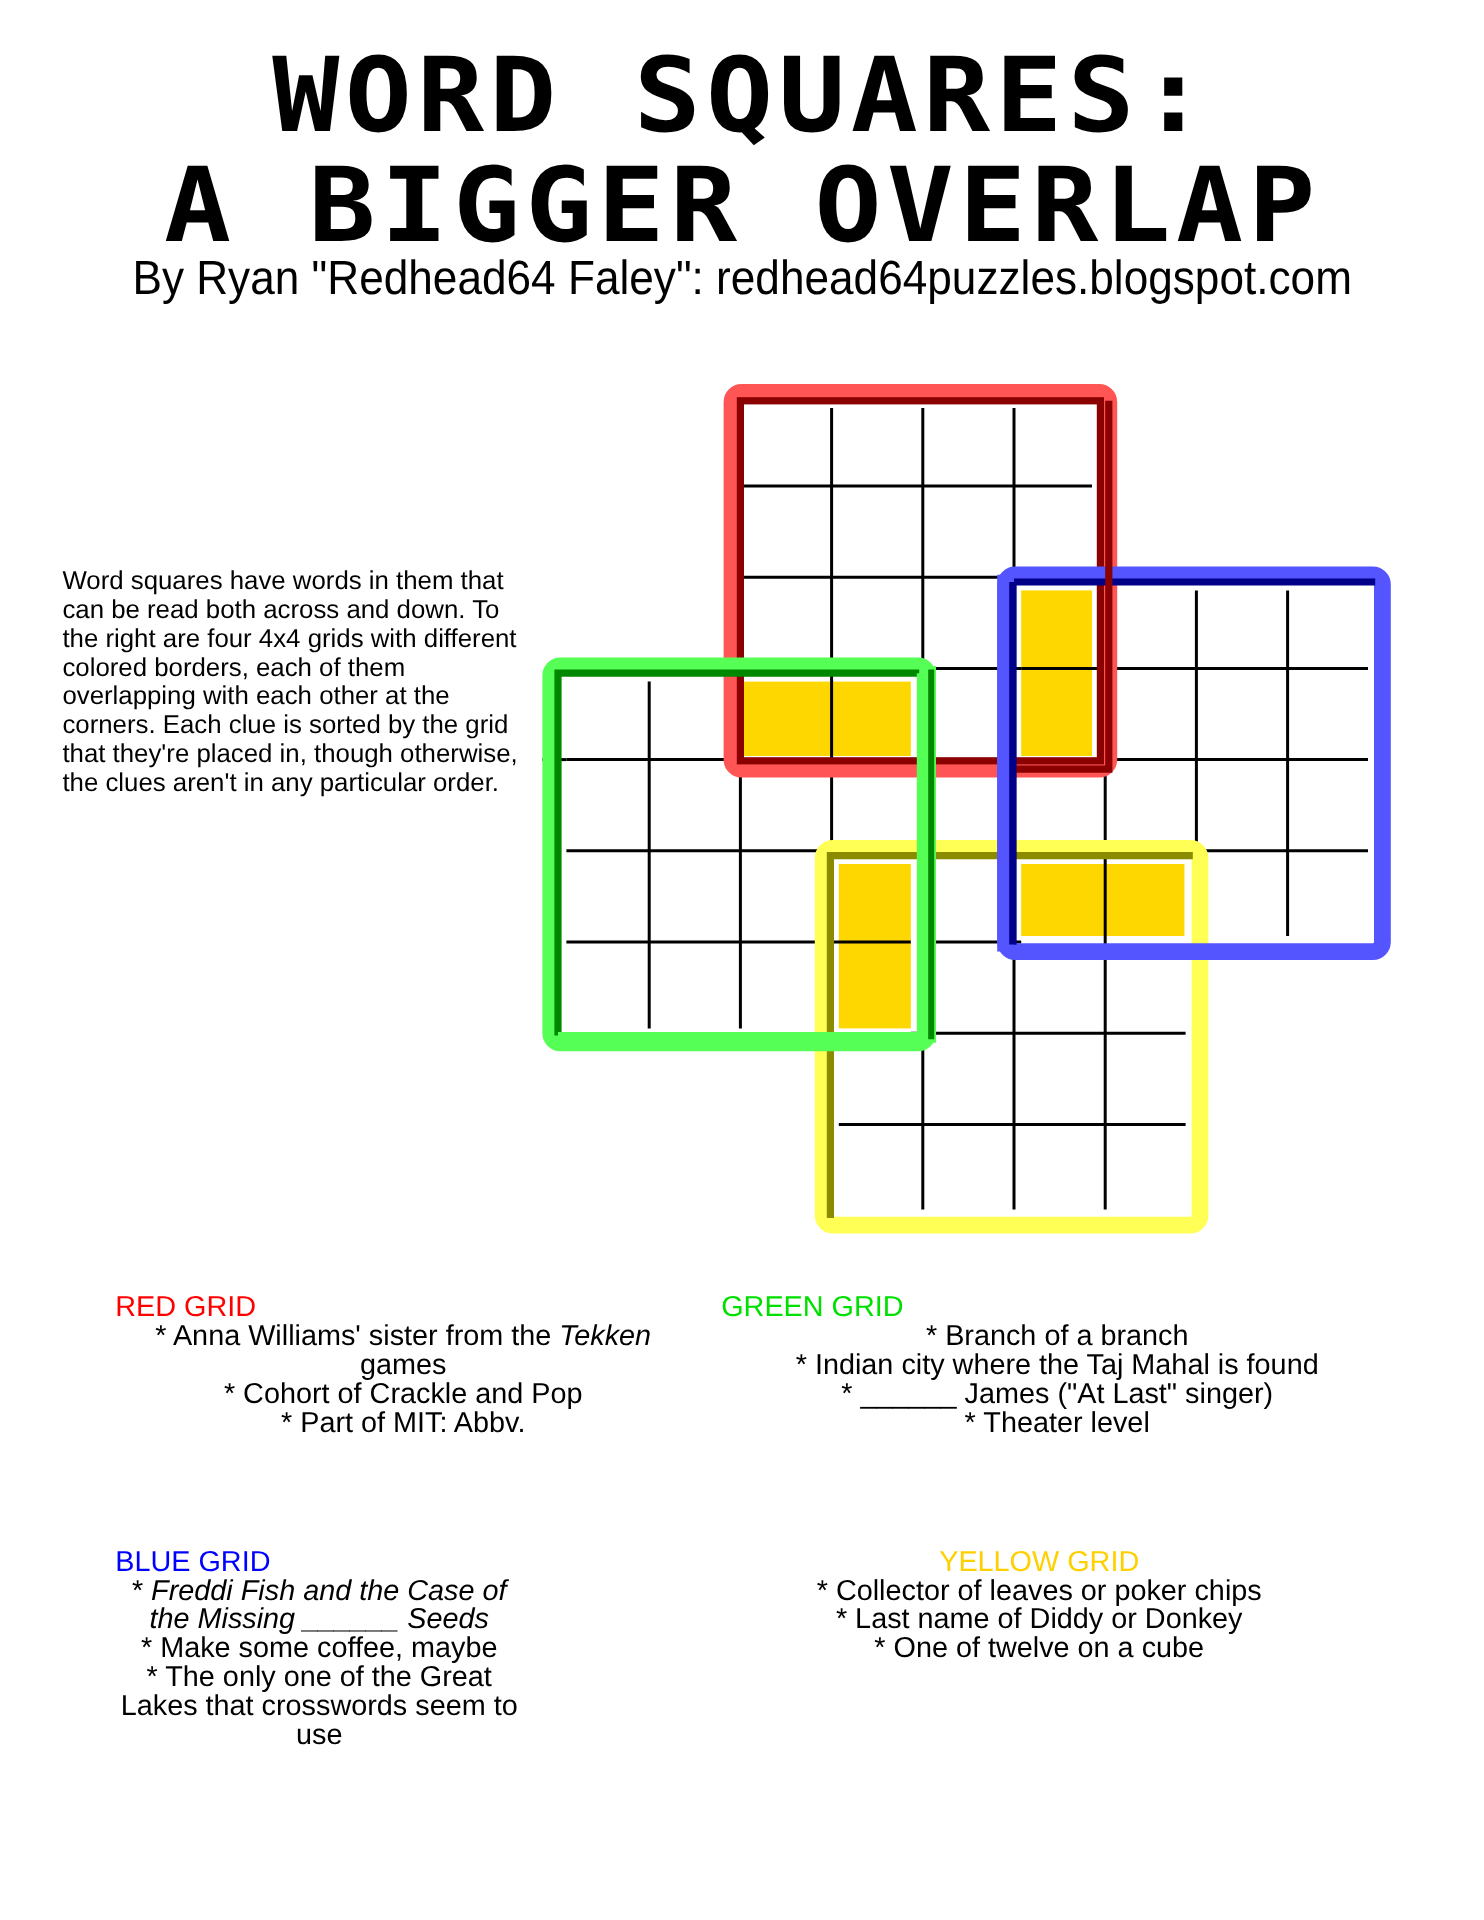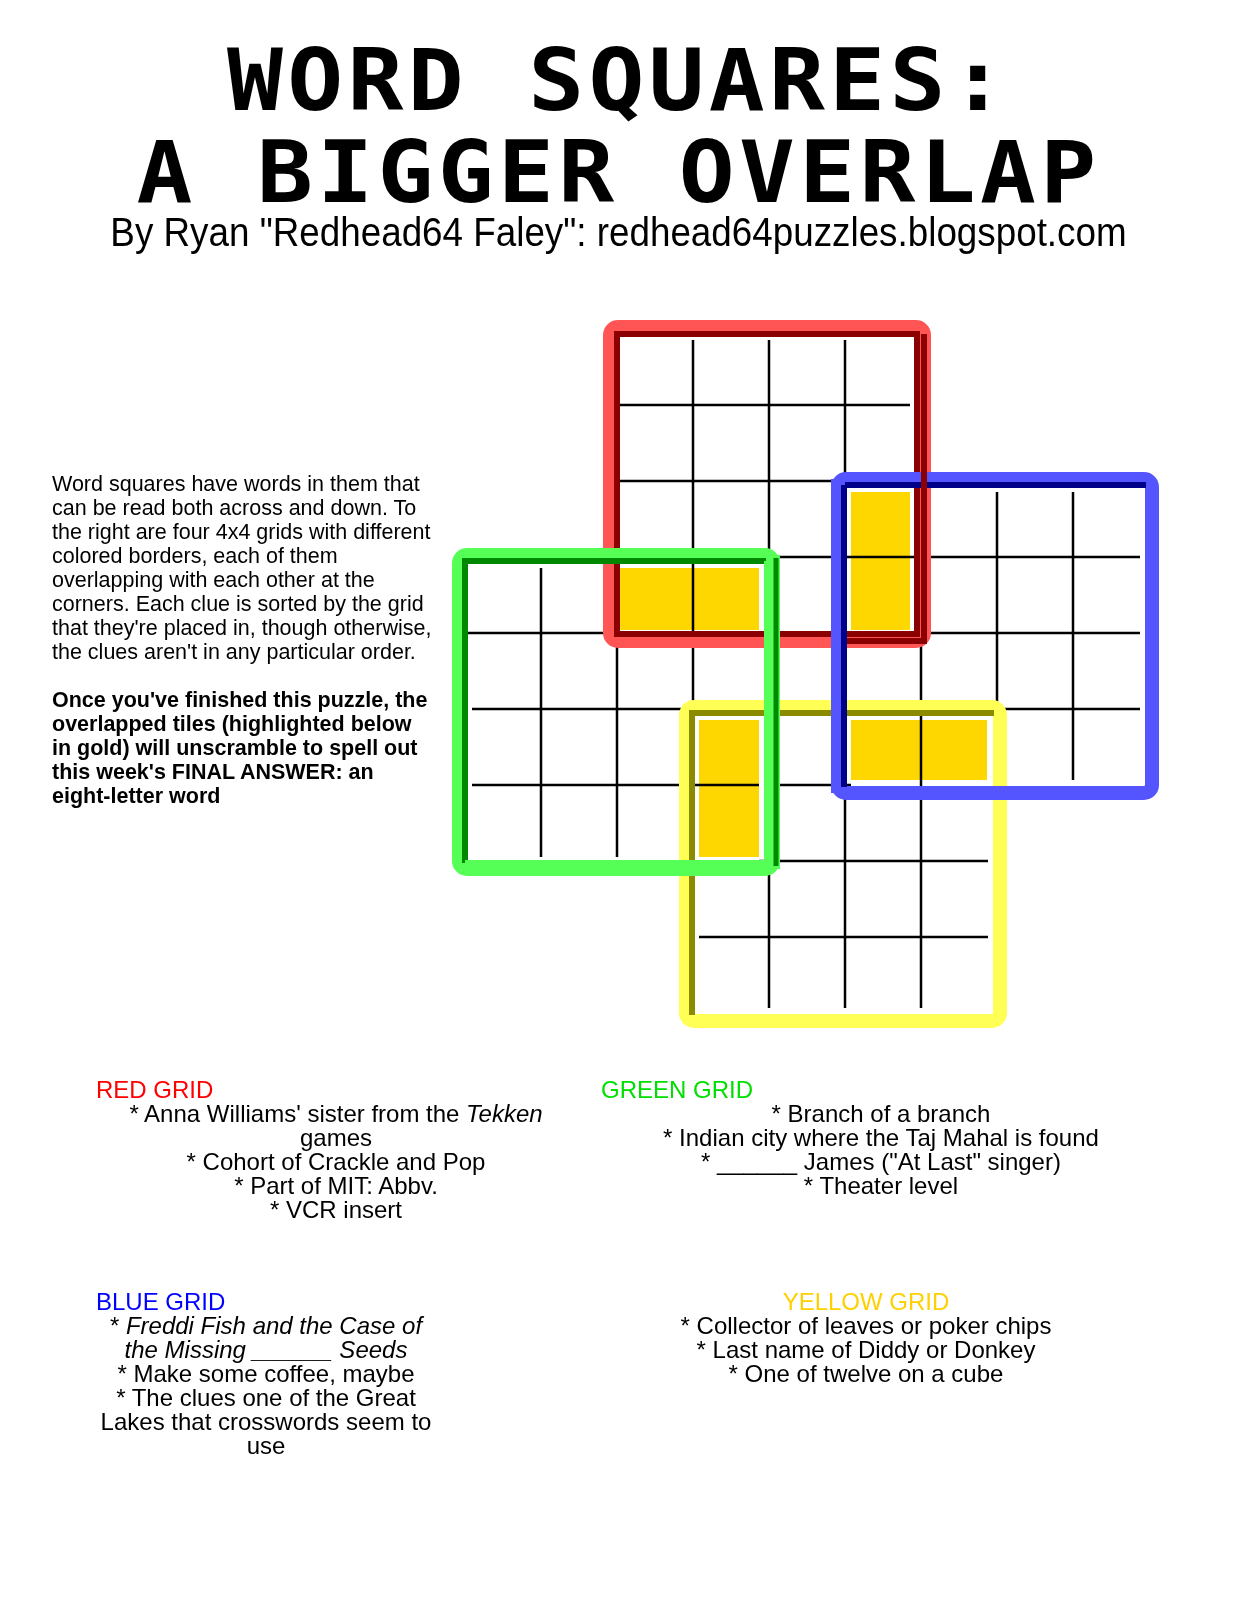--- a/index.html
+++ b/index.html
@@ -37,21 +37,20 @@
 </style>
 </head>
 <body>
 
 <div class="title l1">WORD SQUARES:</div>
 <div class="title l2">A BIGGER OVERLAP</div>
 <div class="byline">By Ryan "Redhead64 Faley": redhead64puzzles.blogspot.com</div>
 
 <div class="intro">
   <p>Word squares have words in them that can be read both across and down. To the right are four 4x4 grids with different colored borders, each of them overlapping with each other at the corners. Each clue is sorted by the grid that they're placed in, though otherwise, the clues aren't in any particular order.</p>
-  <p class="bold">Once you've finished this puzzle, the overlapped tiles (highlighted below in gold) will unscramble to spell out this week's FINAL ANSWER: an eight-letter word</p>
 </div>
 
 <svg class="puzzle" width="1237" height="1100" viewBox="0 0 1237 1100" xmlns="http://www.w3.org/2000/svg">
   <defs>
     <linearGradient id="gRed" x1="0" y1="0" x2="1" y2="1">
         <stop offset="0" stop-color="#ff6060"></stop>
         <stop offset="1" stop-color="#ff4040"></stop>
       </linearGradient>
   </defs>
 
@@ -140,40 +139,39 @@
     <line x1="776" y1="558" x2="776" y2="866" stroke="#008800" stroke-width="5"></line>
   </g>
 </svg>
 
 <div class="clues" style="left:85px; top:1078px;">
   <span class="hdr red-hdr">RED GRID</span>
   <ul>
     <li><span>Anna Williams' sister from the </span><span class="it">Tekken</span><span> games</span></li>
     <li><span>Cohort of Crackle and Pop</span></li>
     <li><span>Part of MIT: Abbv.</span></li>
-    <li><span>VCR insert</span></li>
   </ul>
 </div>
 
 <div class="clues" style="left:590px; top:1078px; width:560px;">
   <span class="hdr green-hdr">GREEN GRID</span>
   <ul>
     <li><span>Branch of a branch</span></li>
     <li><span>Indian city where the Taj Mahal is found</span></li>
     <li><span>______ James ("At Last" singer)</span></li>
     <li><span>Theater level</span></li>
   </ul>
 </div>
 
 <div class="clues" style="left:85px; top:1290px; width:340px;">
   <span class="hdr blue-hdr">BLUE GRID</span>
   <ul>
     <li><span class="it">Freddi Fish and the Case of the Missing ______ Seeds</span></li>
     <li><span>Make some coffee, maybe</span></li>
-    <li><span>The clues one of the Great Lakes that crosswords seem to use</span></li>
+    <li><span>The only one of the Great Lakes that crosswords seem to use</span></li>
   </ul>
 </div>
 
 <div class="clues" style="left:590px; top:1290px; width:530px;">
   <span class="hdr yellow-hdr">YELLOW GRID</span>
   <ul>
     <li><span>Collector of leaves or poker chips</span></li>
     <li><span>Last name of Diddy or Donkey</span></li>
     <li><span>One of twelve on a cube</span></li>
   </ul>

